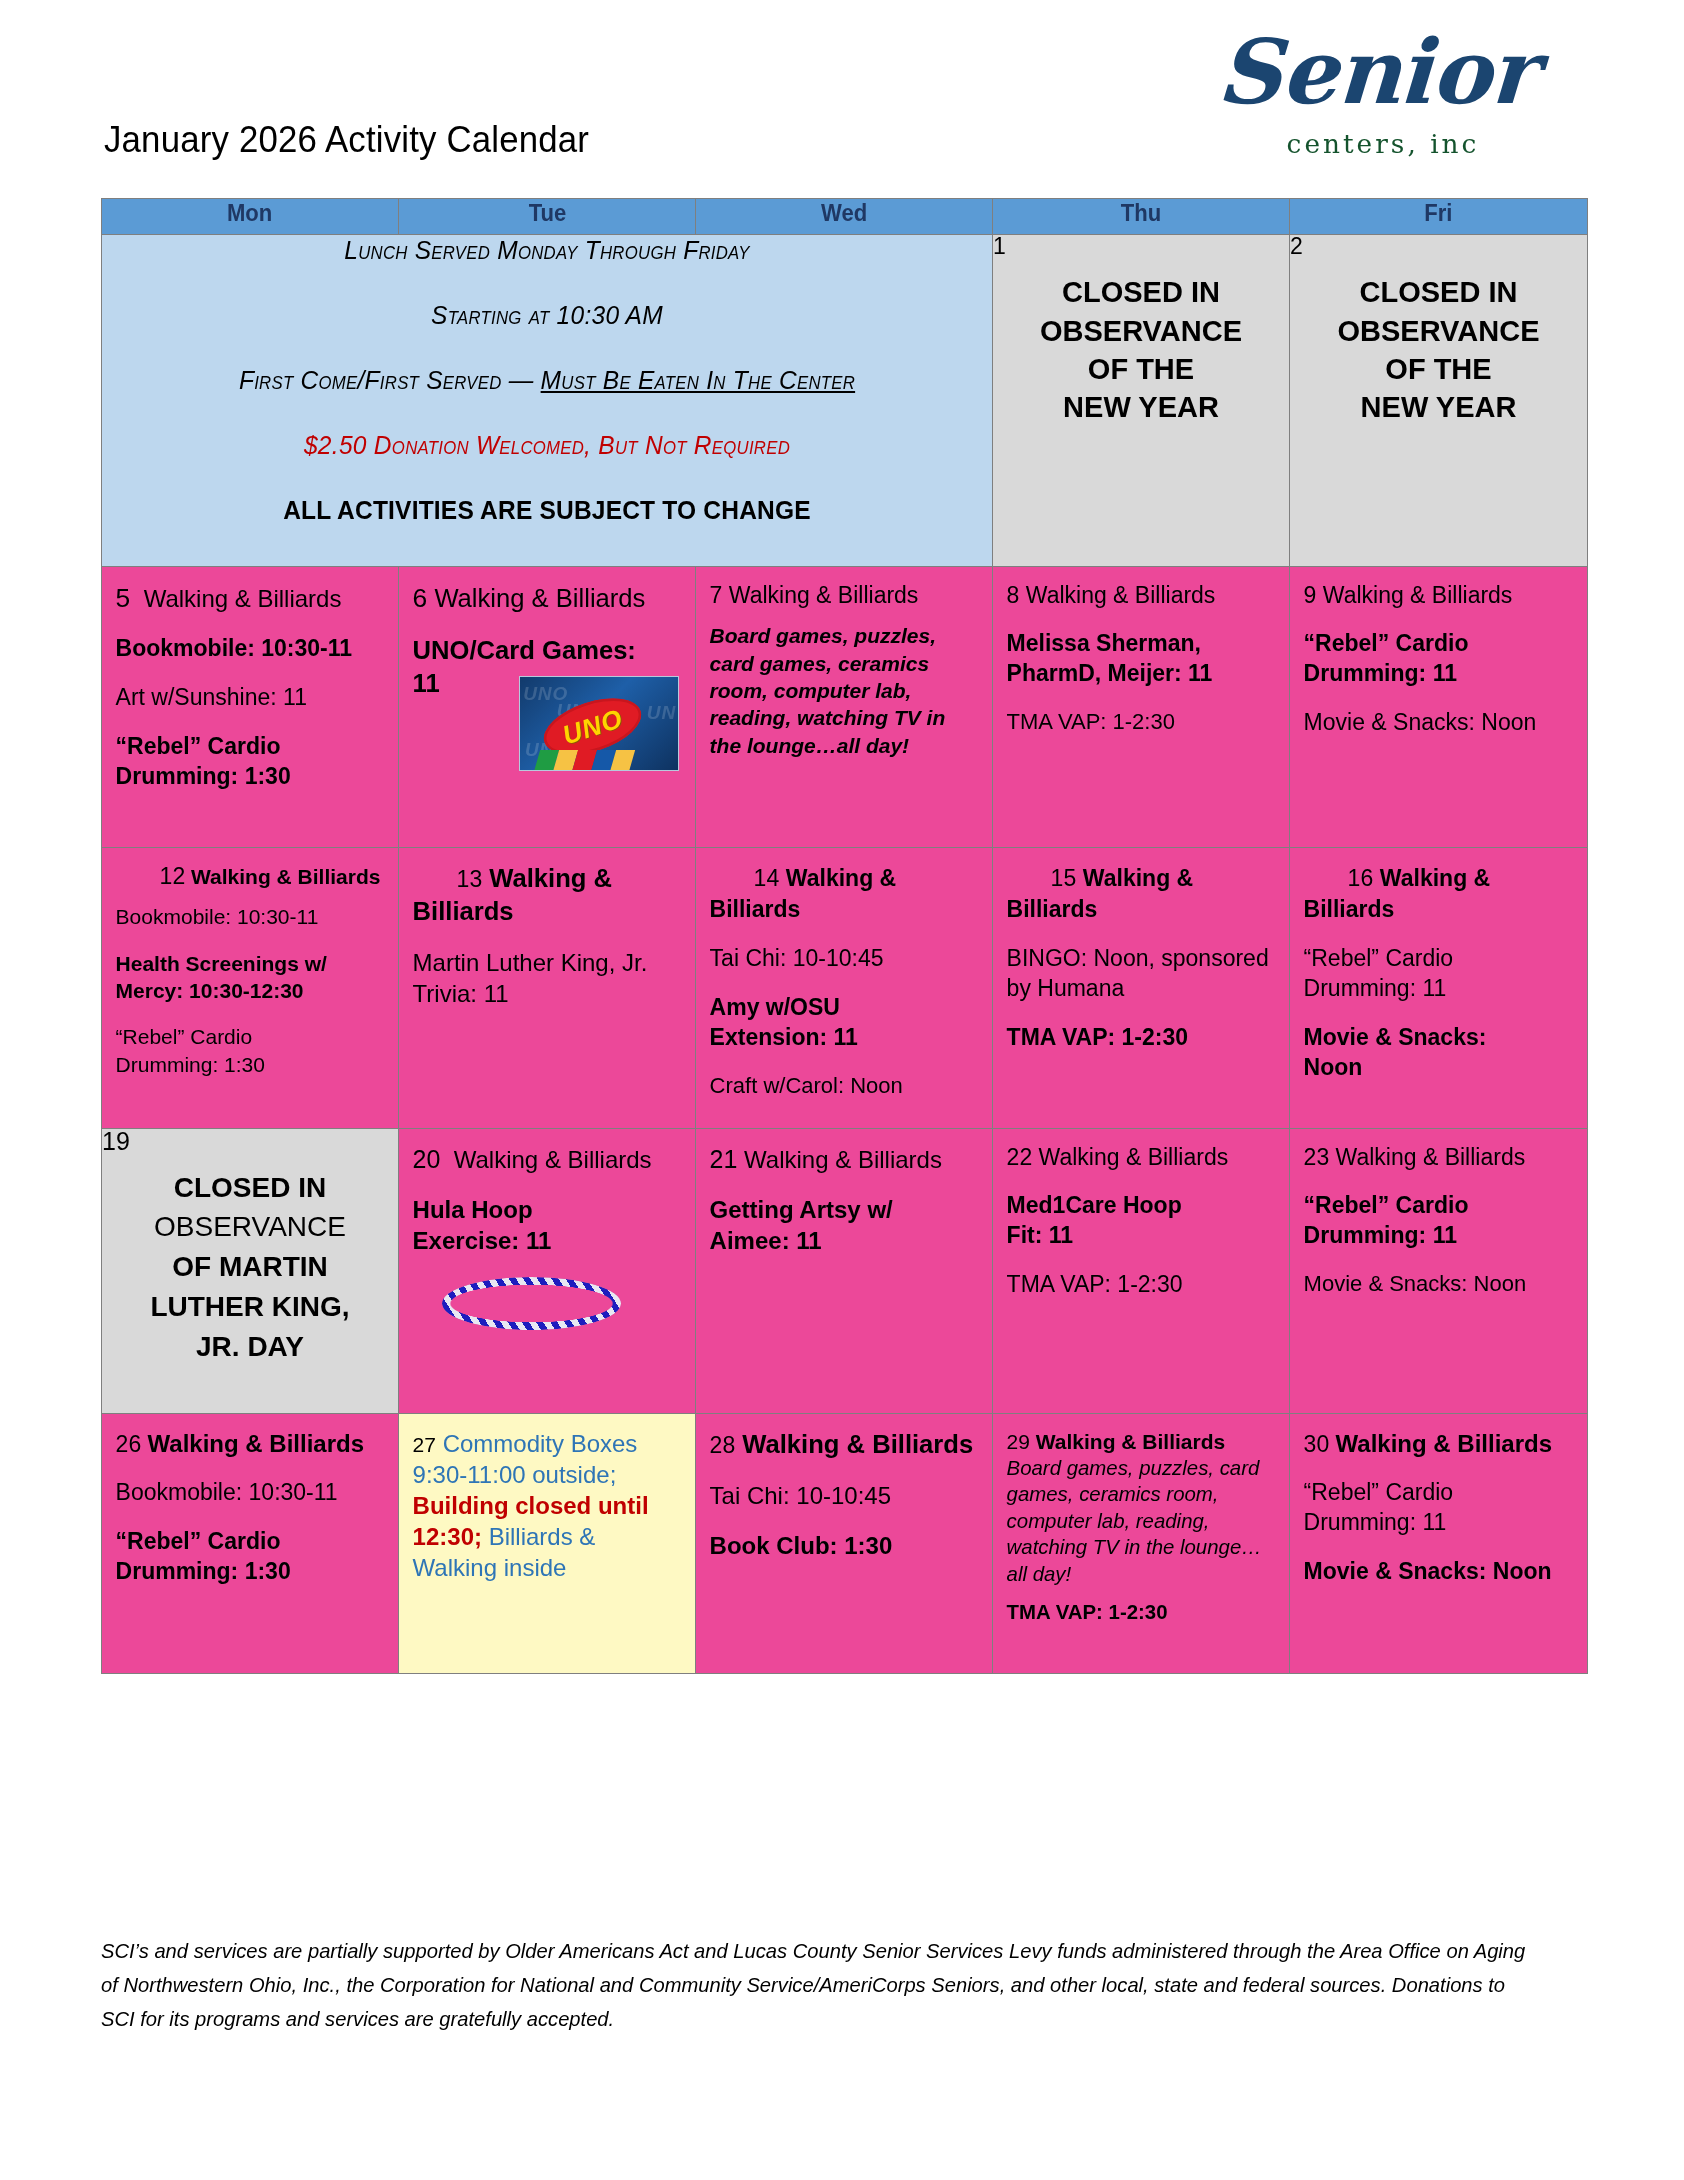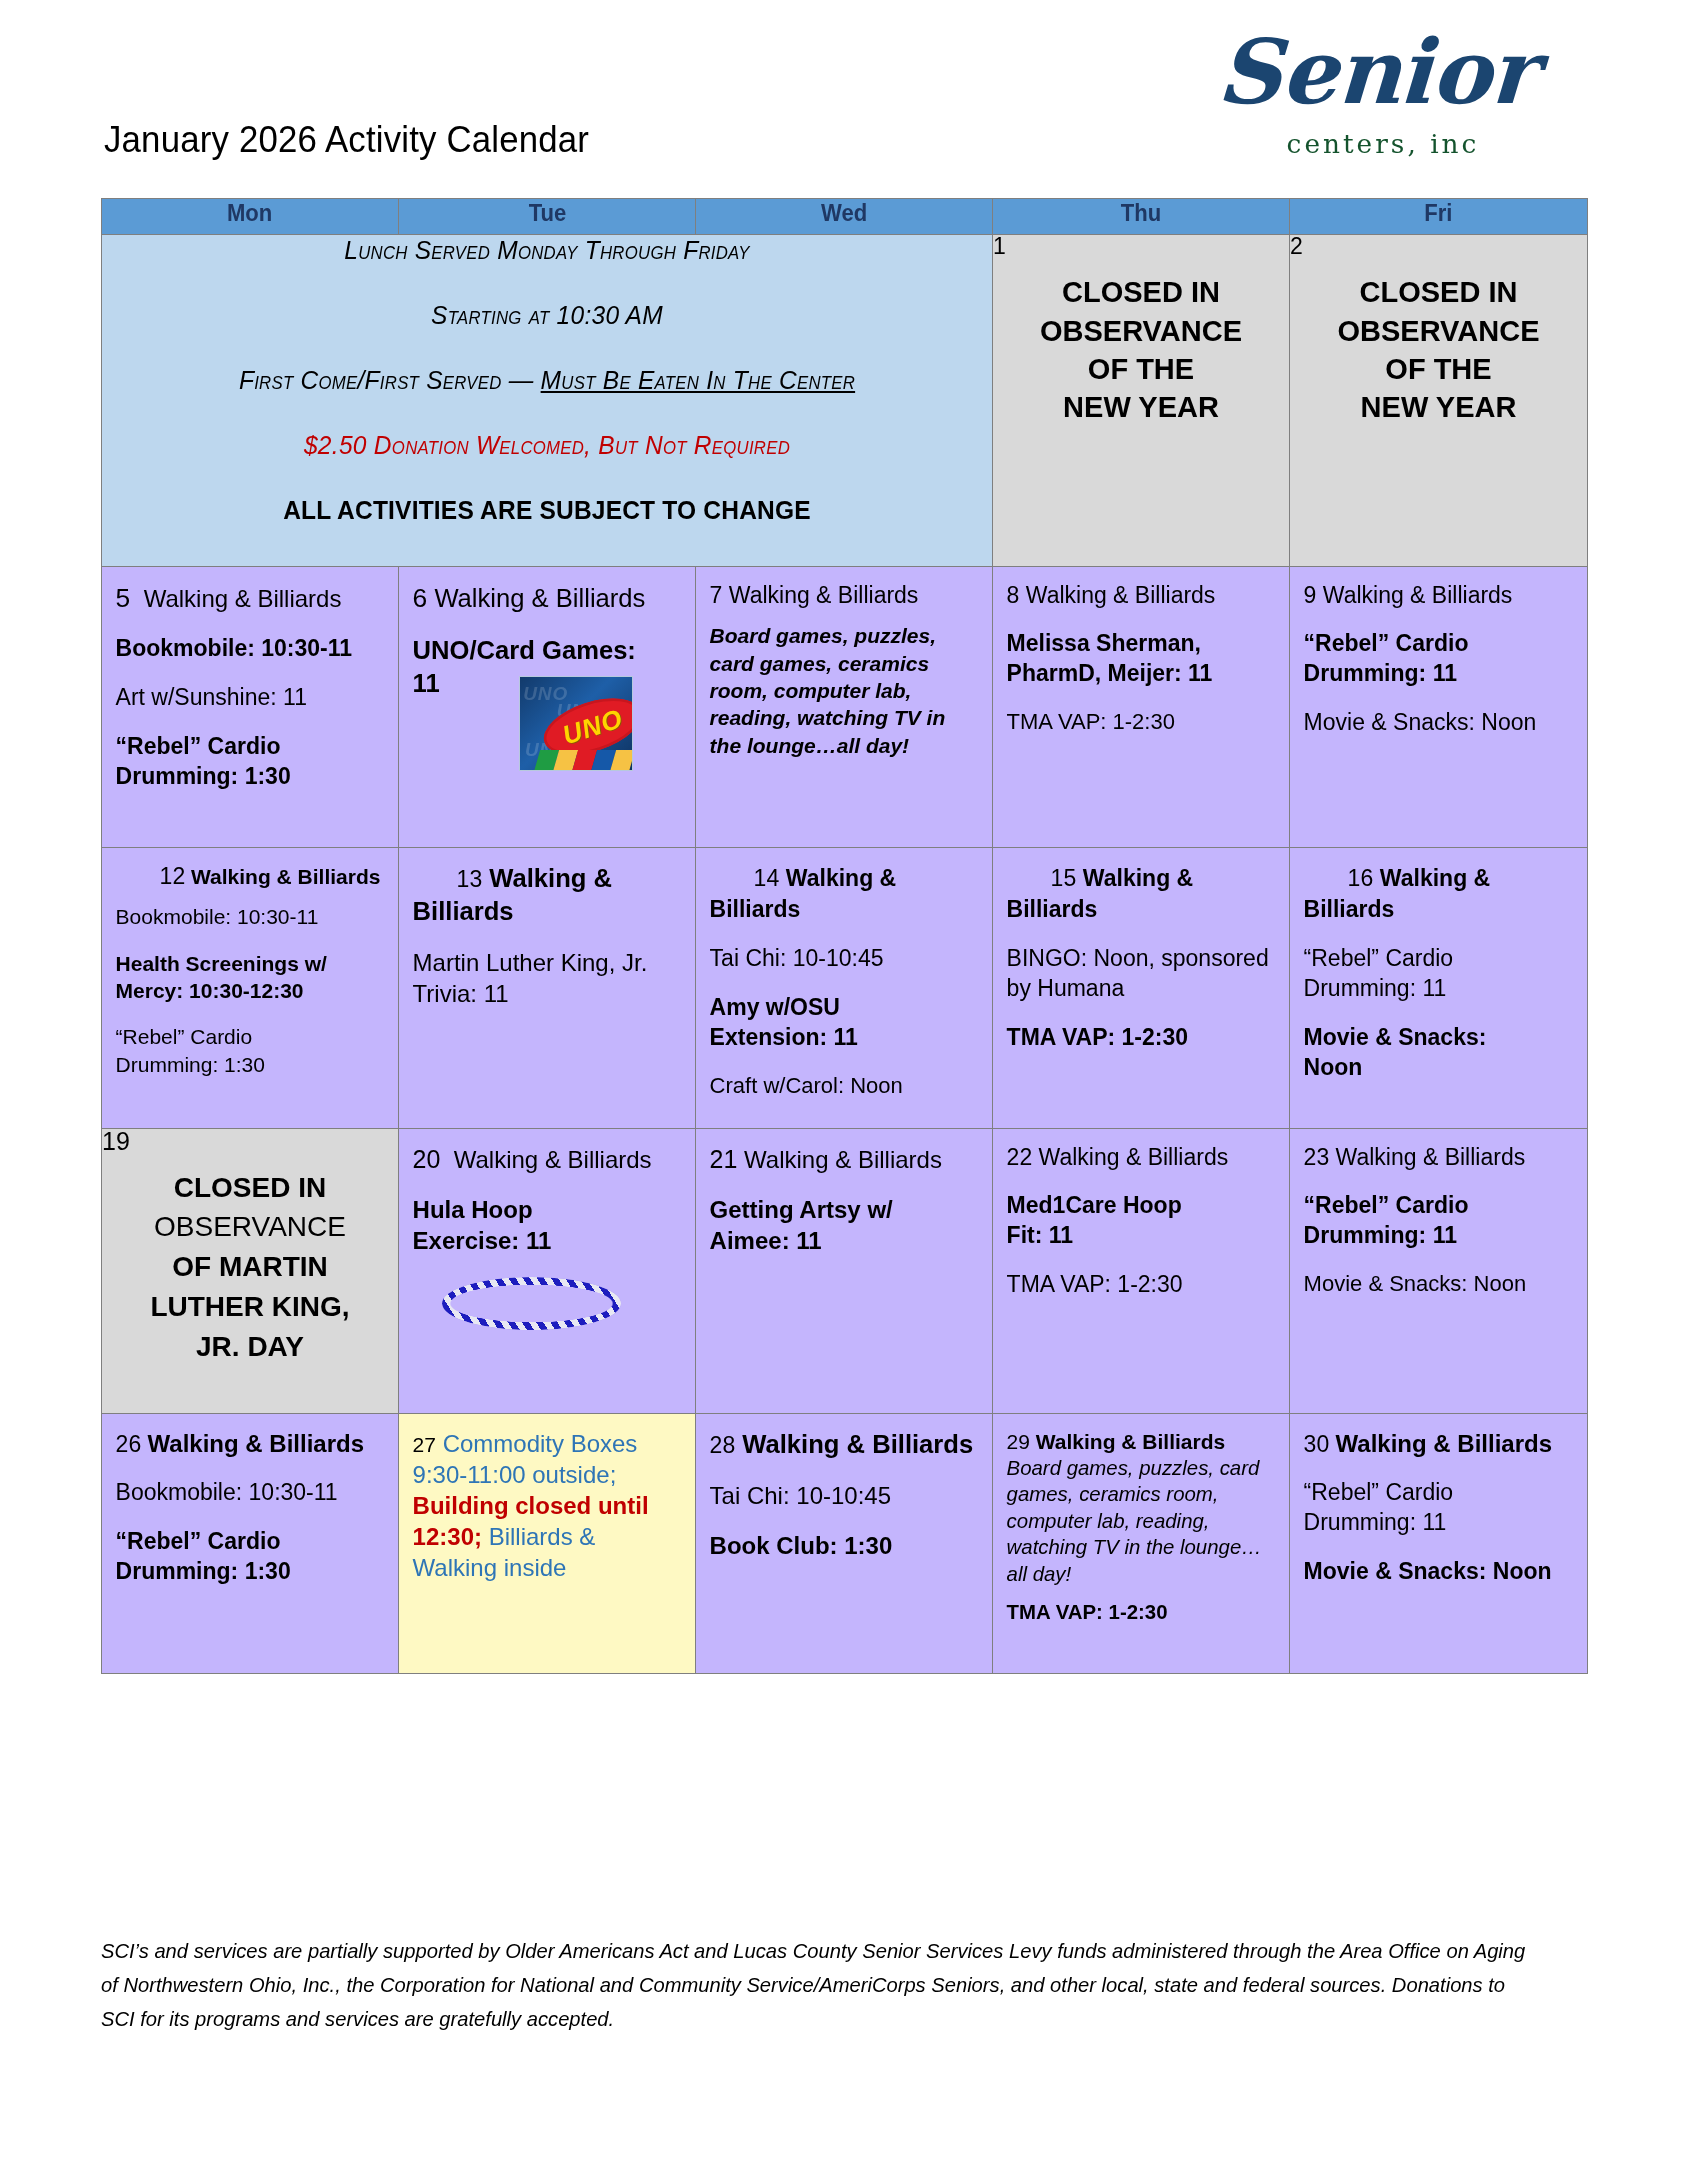--- a/index.html
+++ b/index.html
@@ -96,21 +96,21 @@
   }
 
   
   .mlk-cell { background:#d9d9d9; position:relative; padding:12px 10.2px; }
   .mlk-cell .daynum { font-size:21px; font-weight:400; line-height:1; }
   .mlk-cell .mlk-txt { margin-top:13.6px; text-align:center; font-size:28px; line-height:1.42; }
   .mlk-cell .mlk-txt b { font-weight:700; }
   .mlk-cell .mlk-txt .reg { font-weight:400; }
 
   
-  td.day { padding: 13.6px 12px 8.5px 13.6px; background:#c4b5fd; }
+  td.day { padding: 13.6px 12px 8.5px 13.6px; background:#ec4899; }
   td.day.blue { background:#fef9c3; }
 
   .daynum {
     font-weight: 400;
     display: inline;
   }
   .row-1 .daynum { font-size: 26.4px; }
   .row-2 .daynum { font-size: 23px; margin-left: 44px; }
   .row-3 .daynum { font-size: 25px; }
   .row-4 .daynum { font-size: 23px; }
@@ -128,21 +128,21 @@
   .fs27 { font-size:23px; }
   .fs26 { font-size:22px; }
   .fs25 { font-size:21px; }
   .fs24 { font-size:20.4px; }
   .fs30 { font-size:25.6px; }
 
   .inline-head { display:inline; }
 
   
   .uno-card {
-    width: 114px; height: 95px;
+    width: 160px; height: 95px;
     background: linear-gradient(135deg,#123a6b 0%, #1e5fa8 45%, #0e3260 100%);
     border: 1.7px solid #b7c9dd;
     position: relative; overflow:hidden;
     margin: 8.5px 0 0 72px;
     display:inline-block; vertical-align: top;
   }
   .uno-card .ghost {
     position:absolute; color:rgba(255,255,255,.16);
     font-weight:700; font-style:italic; font-size:19px; letter-spacing:0.9px;
   }

